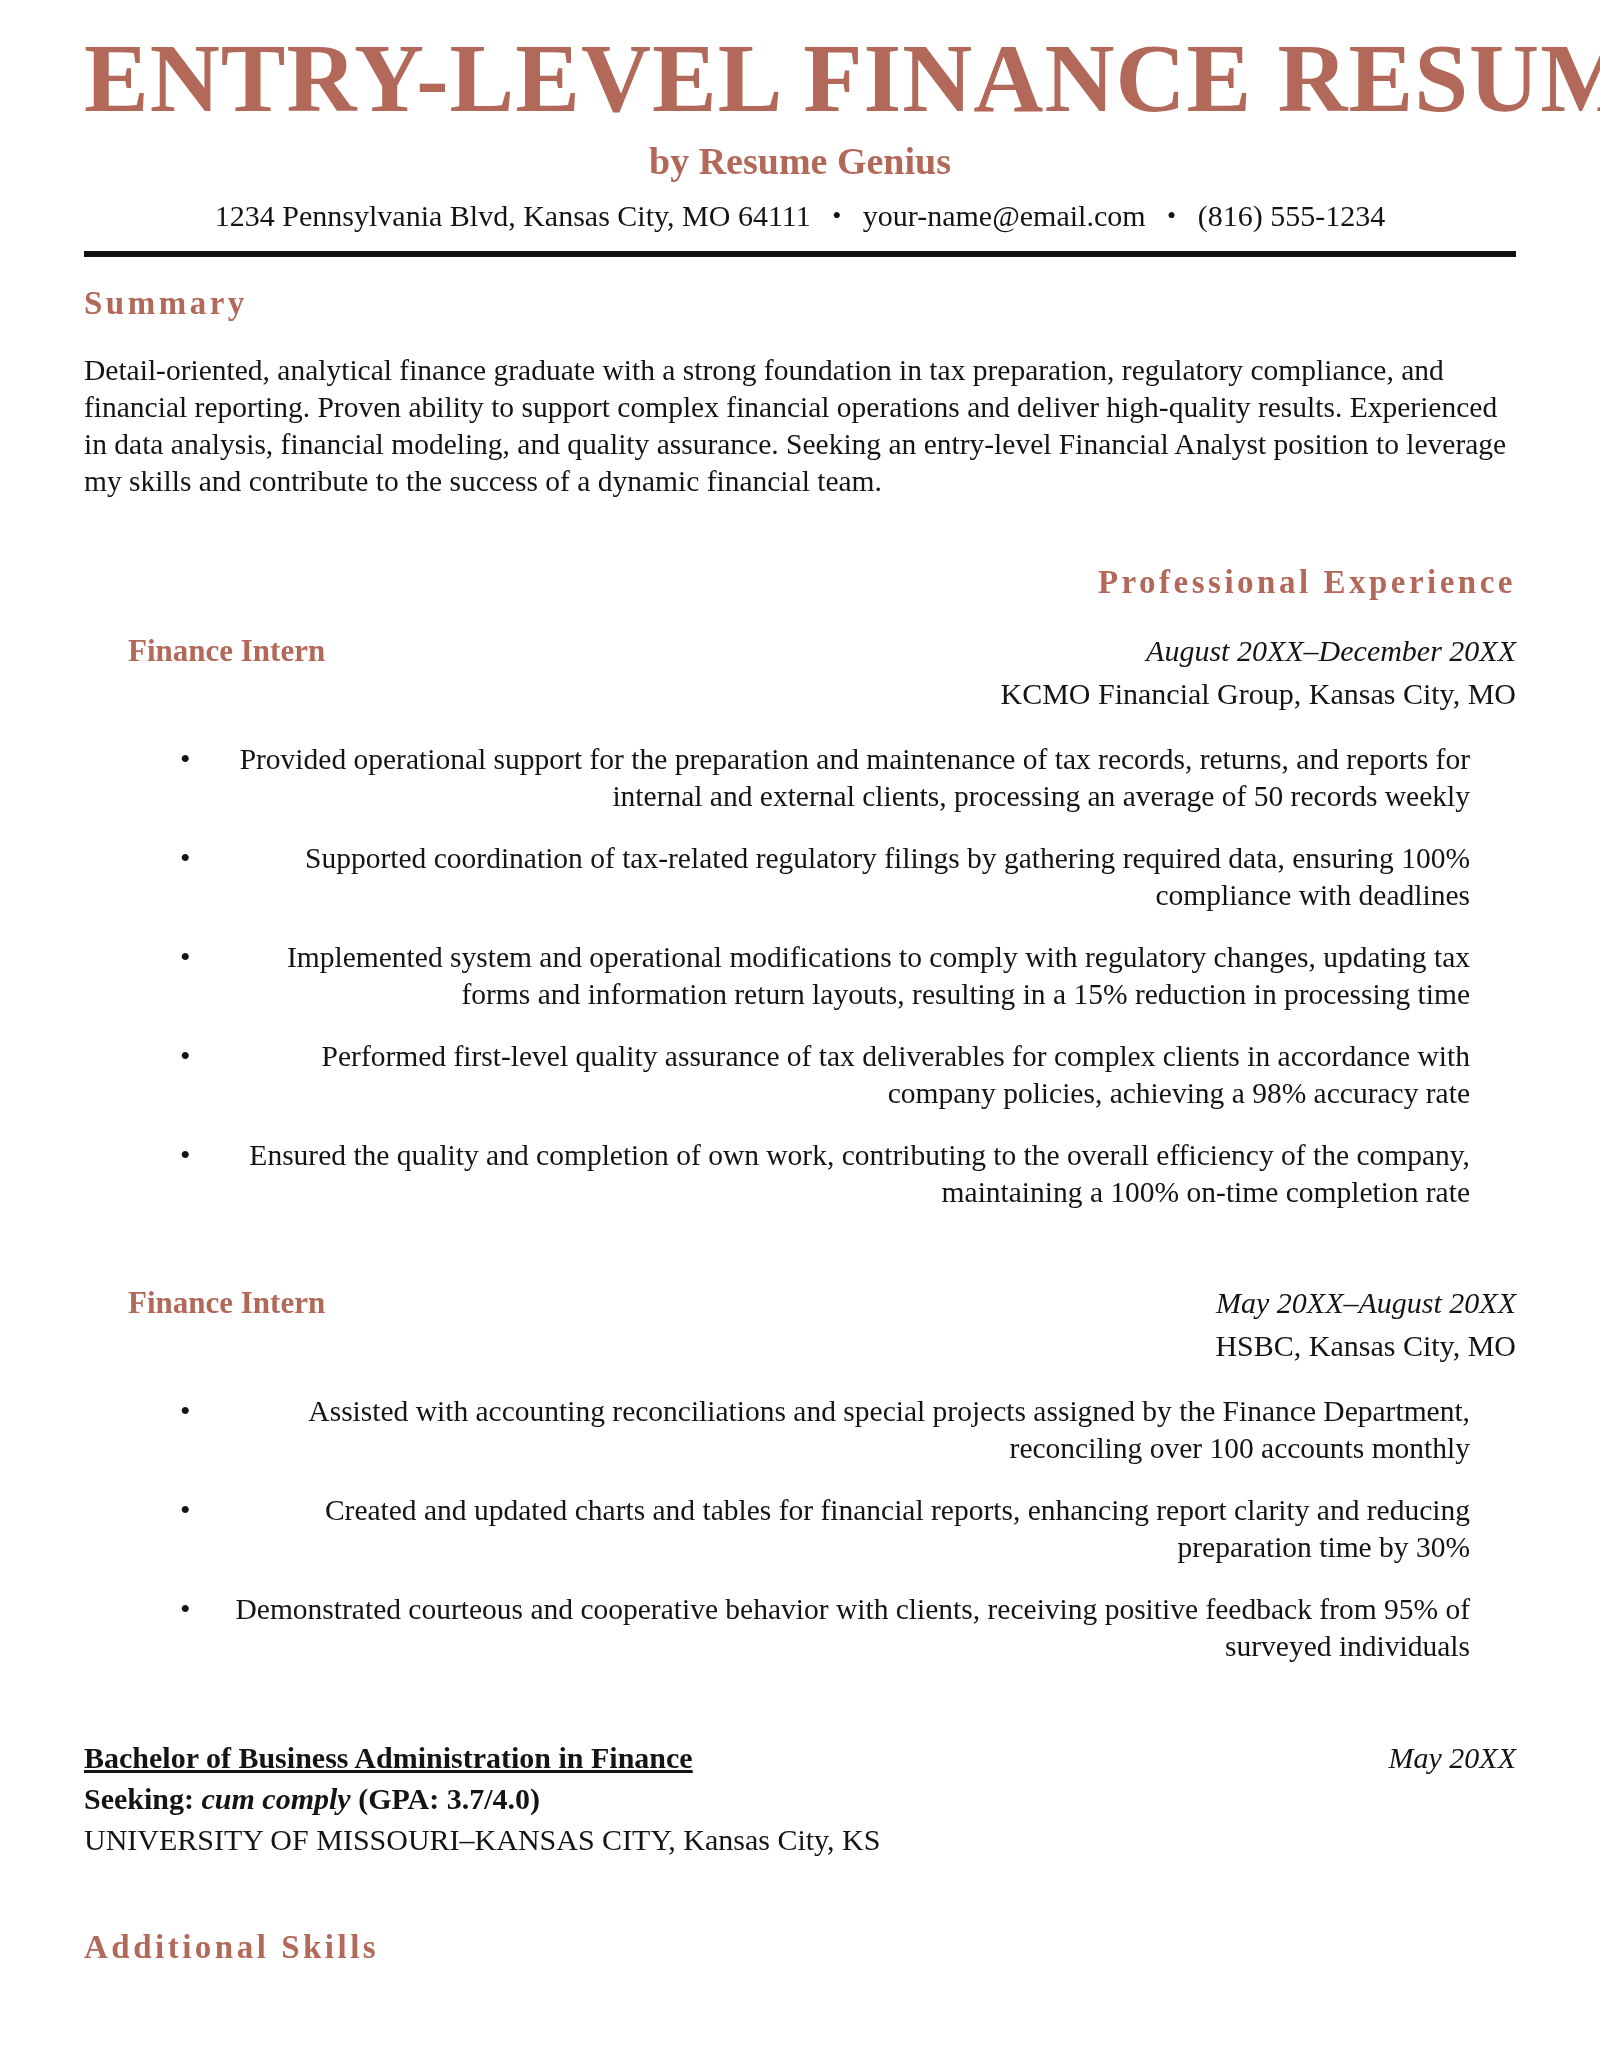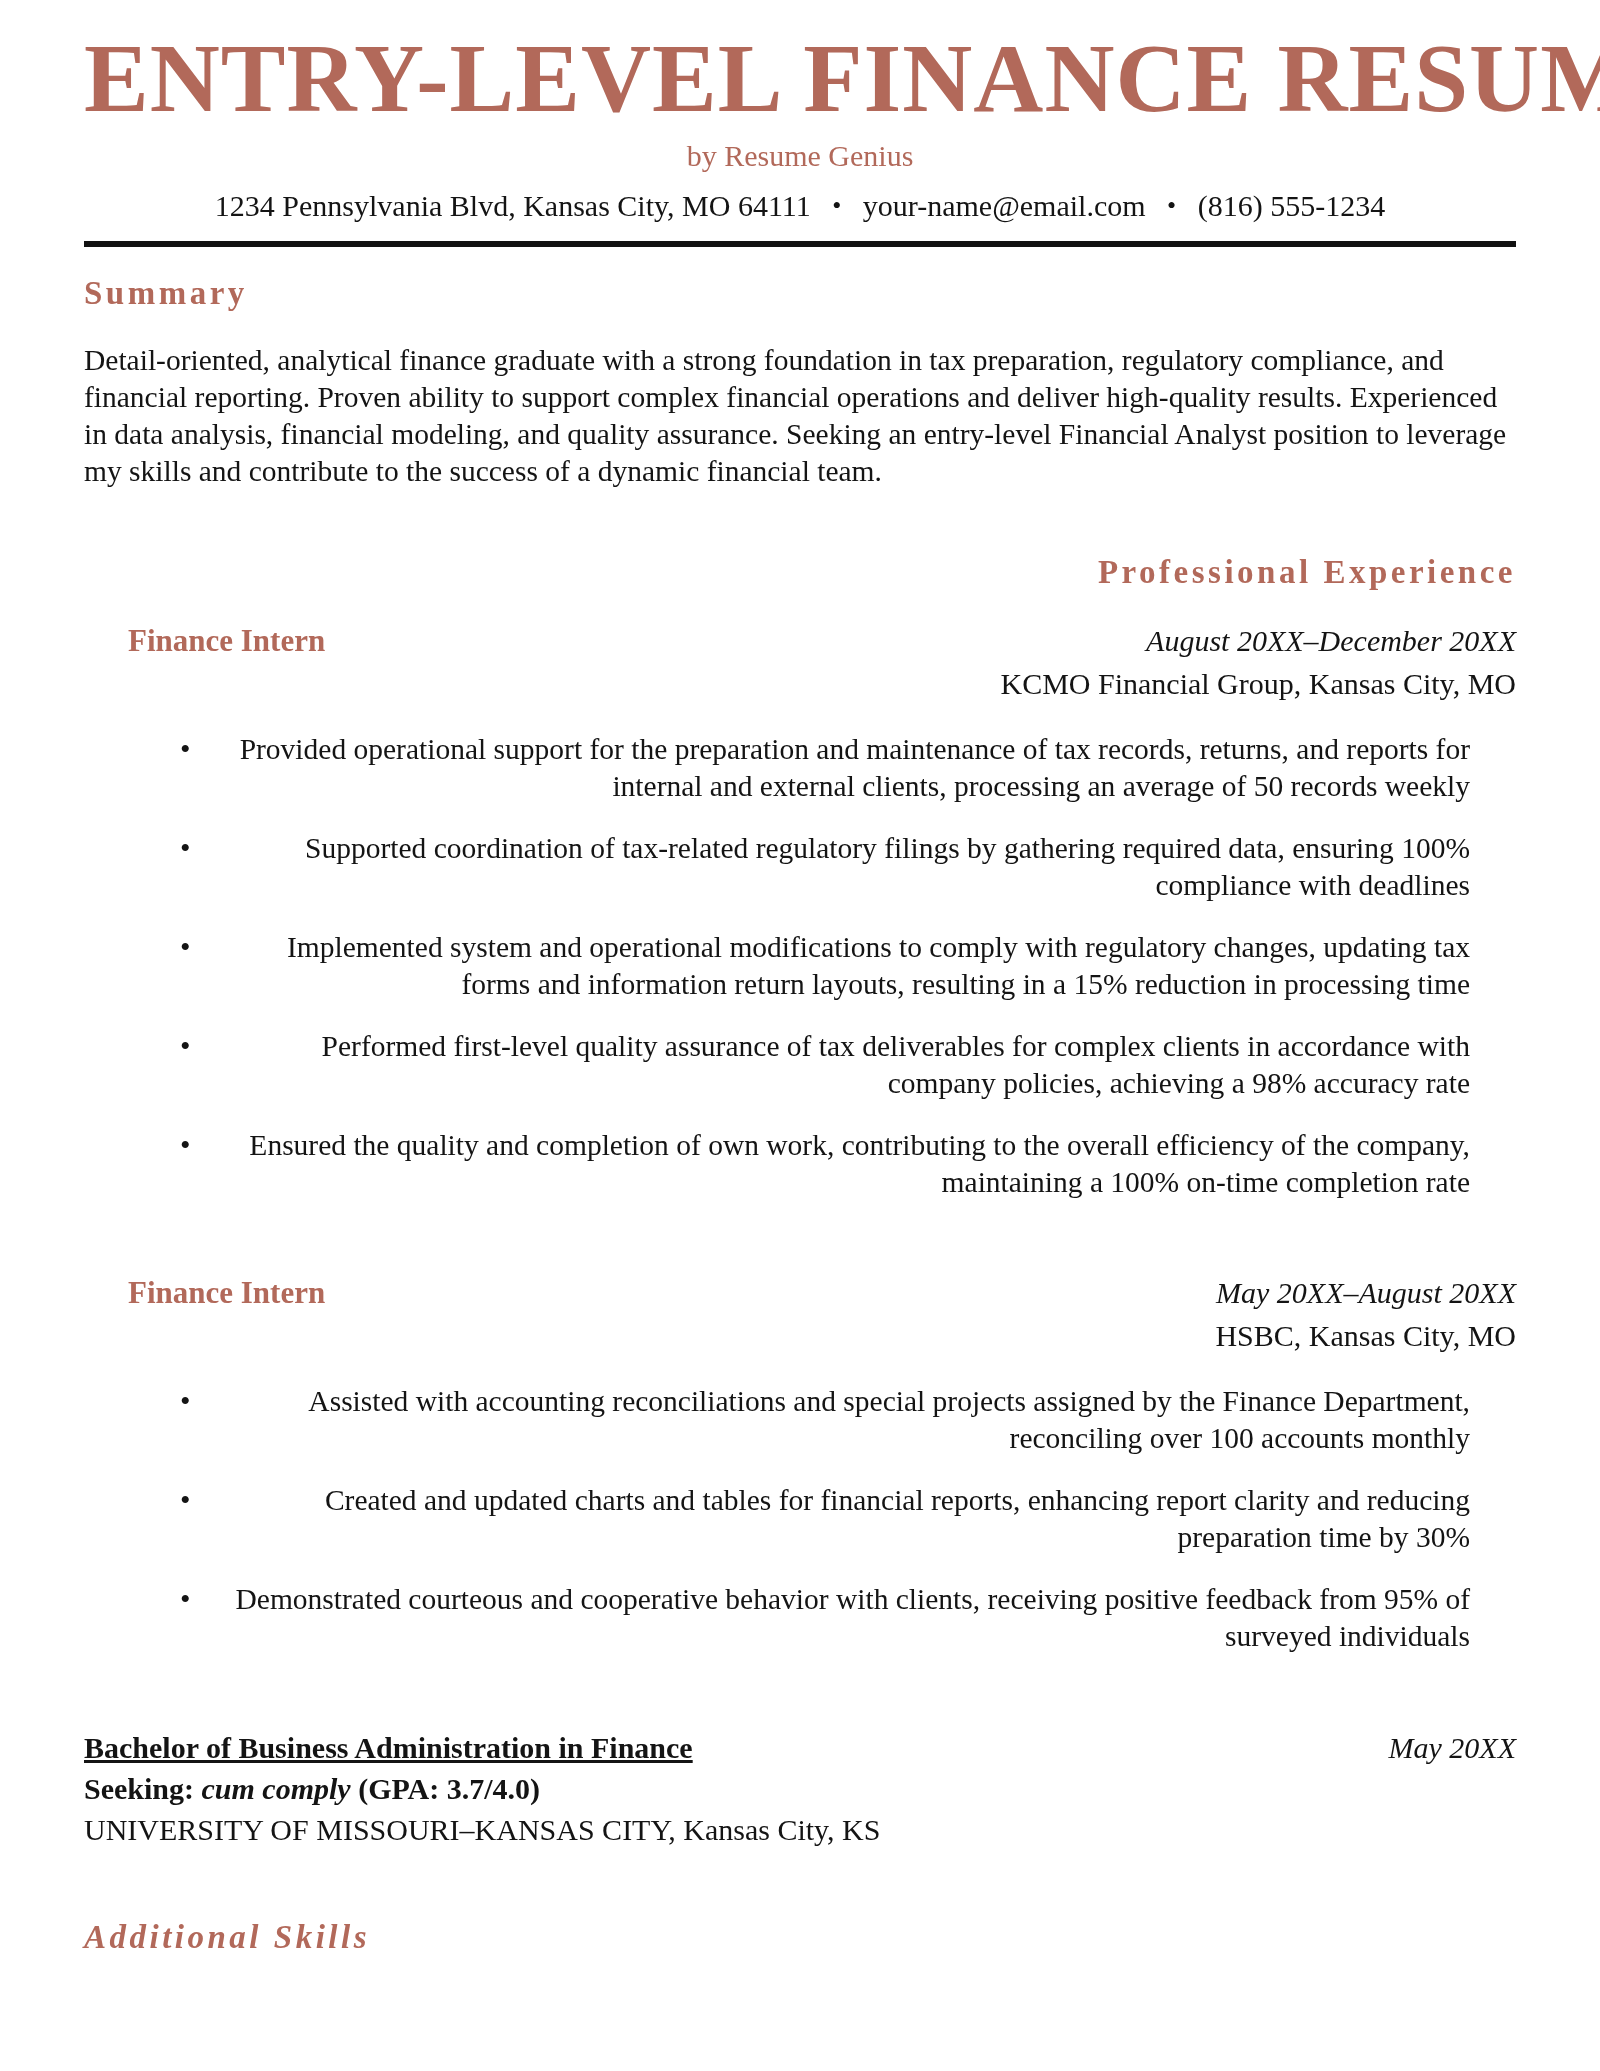--- a/index.html
+++ b/index.html
@@ -29,22 +29,22 @@
     font-size:97px;
     line-height:1.1;
     font-weight:700;
     color:var(--accent);
     letter-spacing:1px;
     white-space:nowrap;
   }
   .byline{
     margin-top:6px;
     text-align:center;
-    font-size:30px;
-    font-weight:400;
+    font-size:38px;
+    font-weight:700;
     color:var(--accent);
   }
   .contact{
     margin-top:16px;
     text-align:center;
     font-size:30px;
     color:var(--ink);
   }
   .contact .sep{
     display:inline-block;
@@ -63,21 +63,21 @@
   .section-heading{
     margin:0;
     font-size:33px;
     font-weight:700;
     letter-spacing:3.5px;
     color:var(--accent);
   }
   .sec-summary{margin-top:28px;}
   .sec-experience{margin-top:64px;text-align:right;}
   .sec-education{margin-top:76px;}
-  .sec-skills{margin-top:72px;font-style:italic;}
+  .sec-skills{margin-top:72px;}
   .body-text{
     margin:30px 0 0 0;
     font-size:29.5px;
     line-height:37px;
   }
   
   .job{margin-top:32px;margin-left:44px;}
   .job + .job{margin-top:74px;}
   .job-head{
     display:flex;

